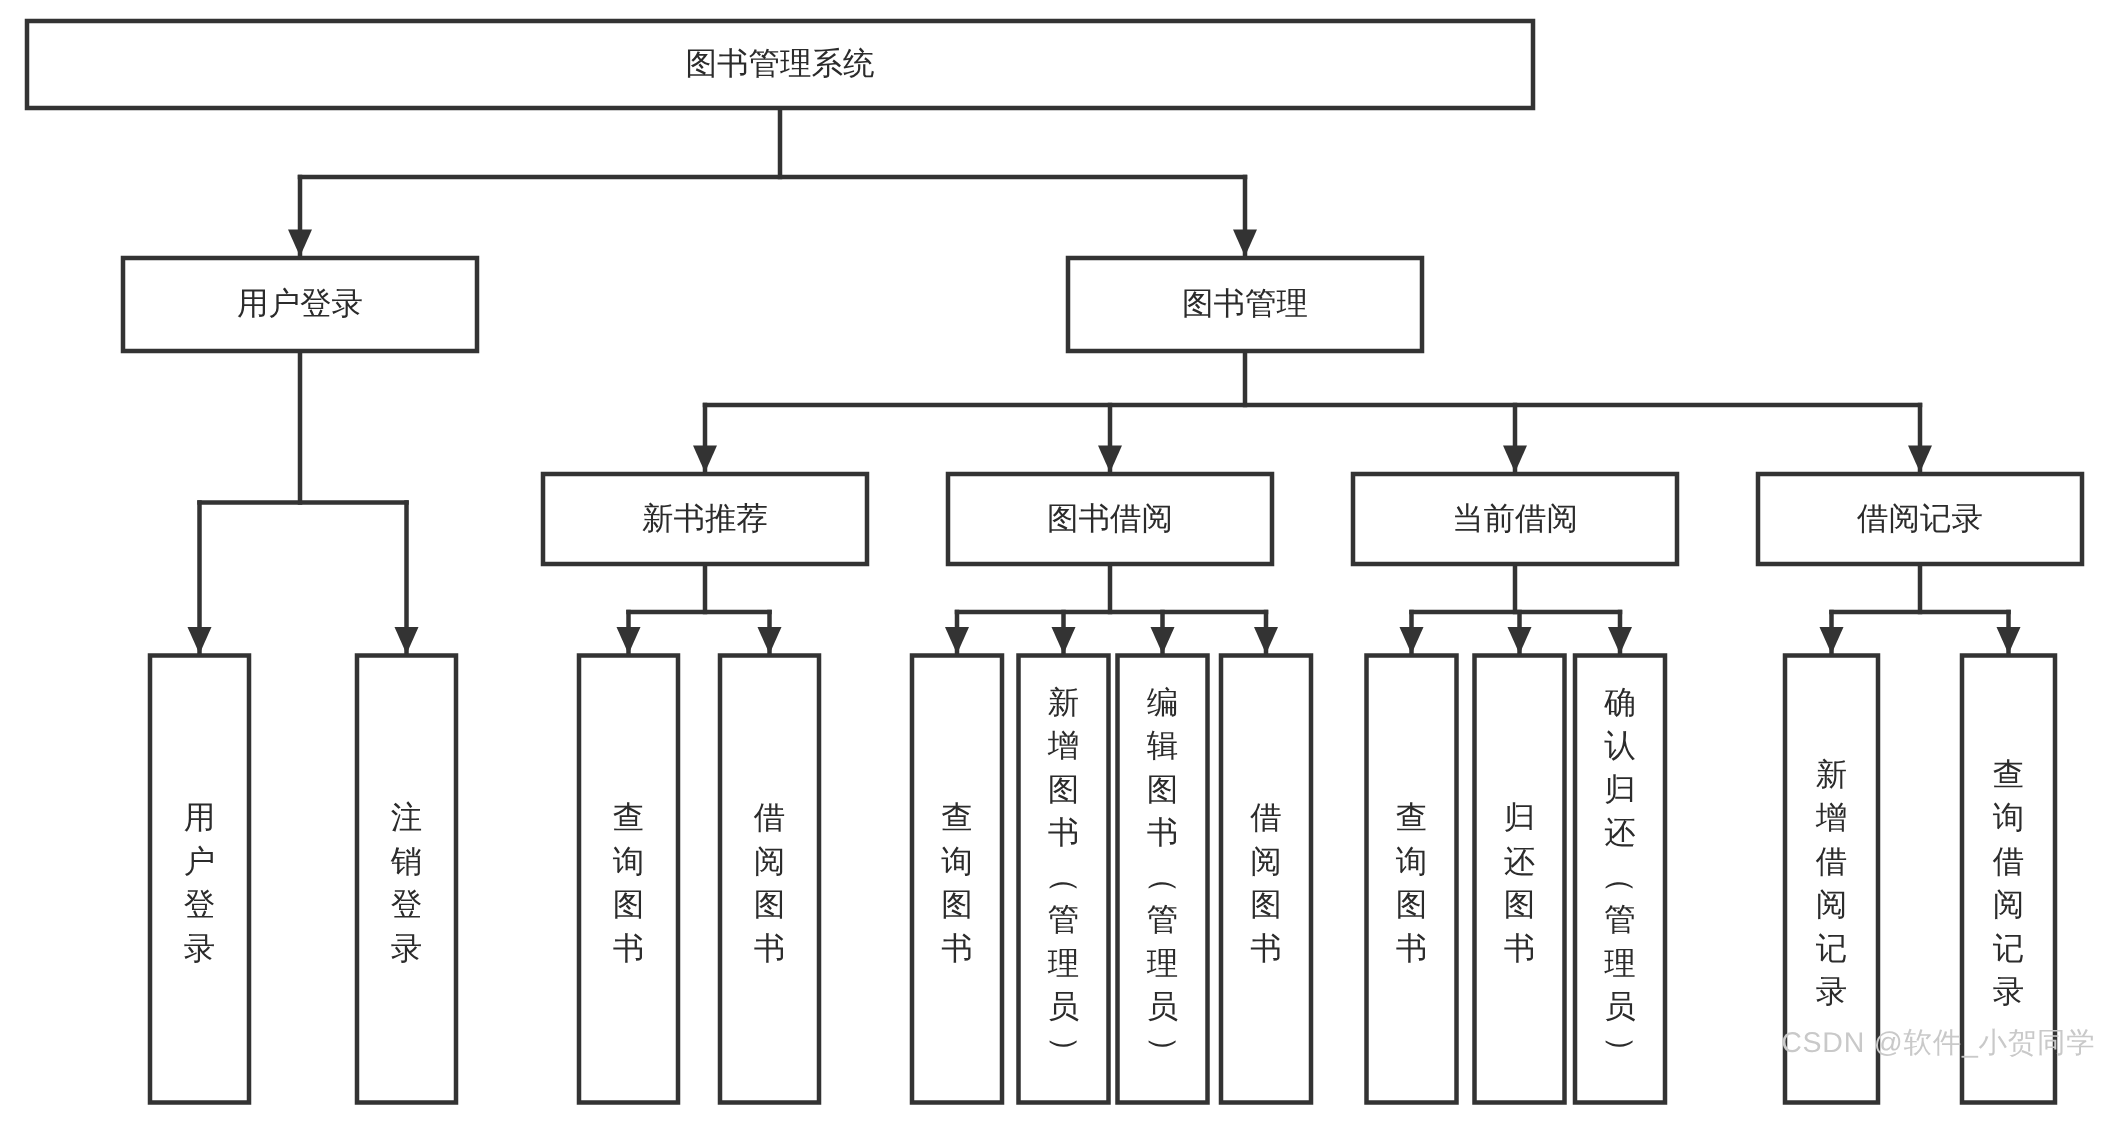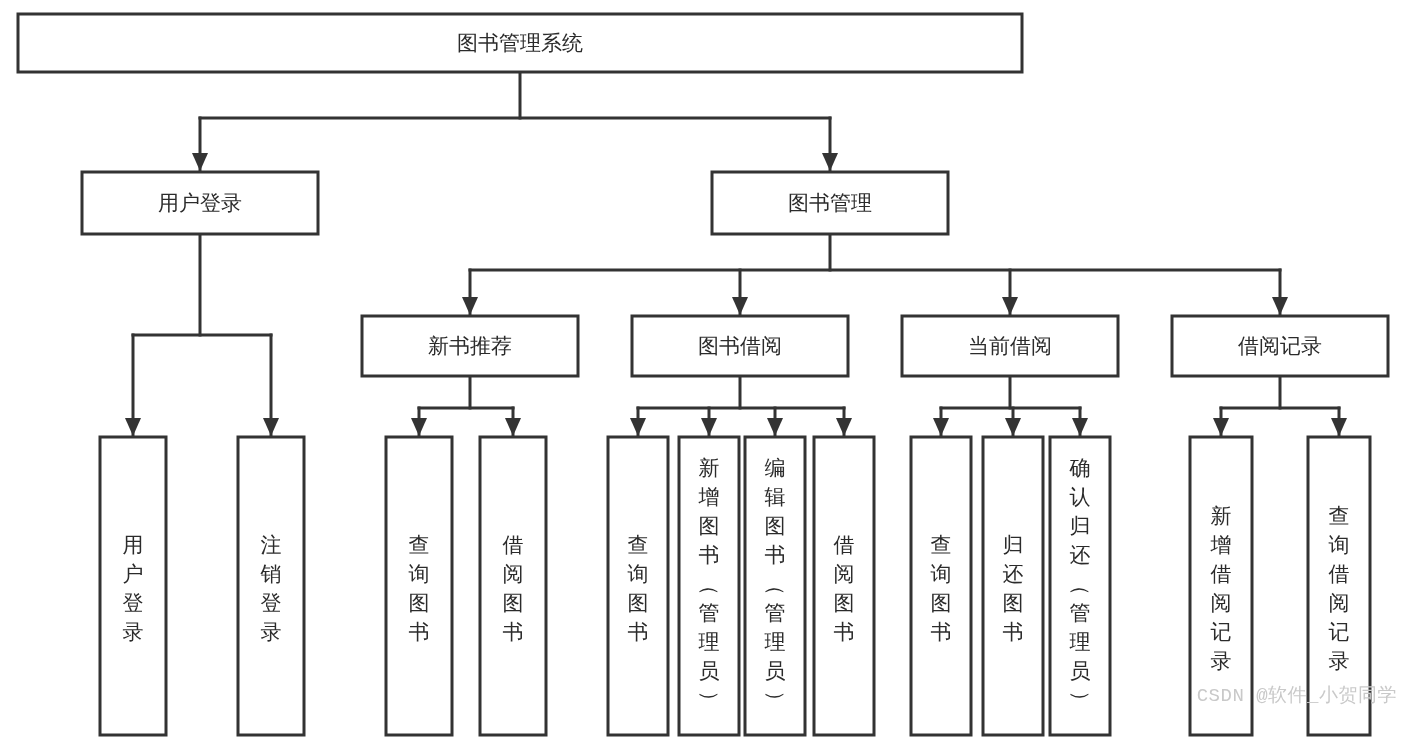--- a/index.html
+++ b/index.html
@@ -51,21 +51,21 @@
   .node-label-v {
     font-family: "Liberation Sans", "DejaVu Sans", sans-serif;
     font-size: 21px;
     fill: #2b2b2b;
     text-anchor: middle;
   }
   .watermark-text {
     position: absolute;
     right: 8px;
     bottom: 4px;
-    font-family: Liberation Mono, monospace;
+    font-family: Liberation Sans, sans-serif;
     font-size: 19px;
     color: #c9c9c9;
     white-space: nowrap;
     letter-spacing: 0.5px;
     user-select: none;
     margin-top: 32px;
   }
 </style>
 </head>
 <body>

